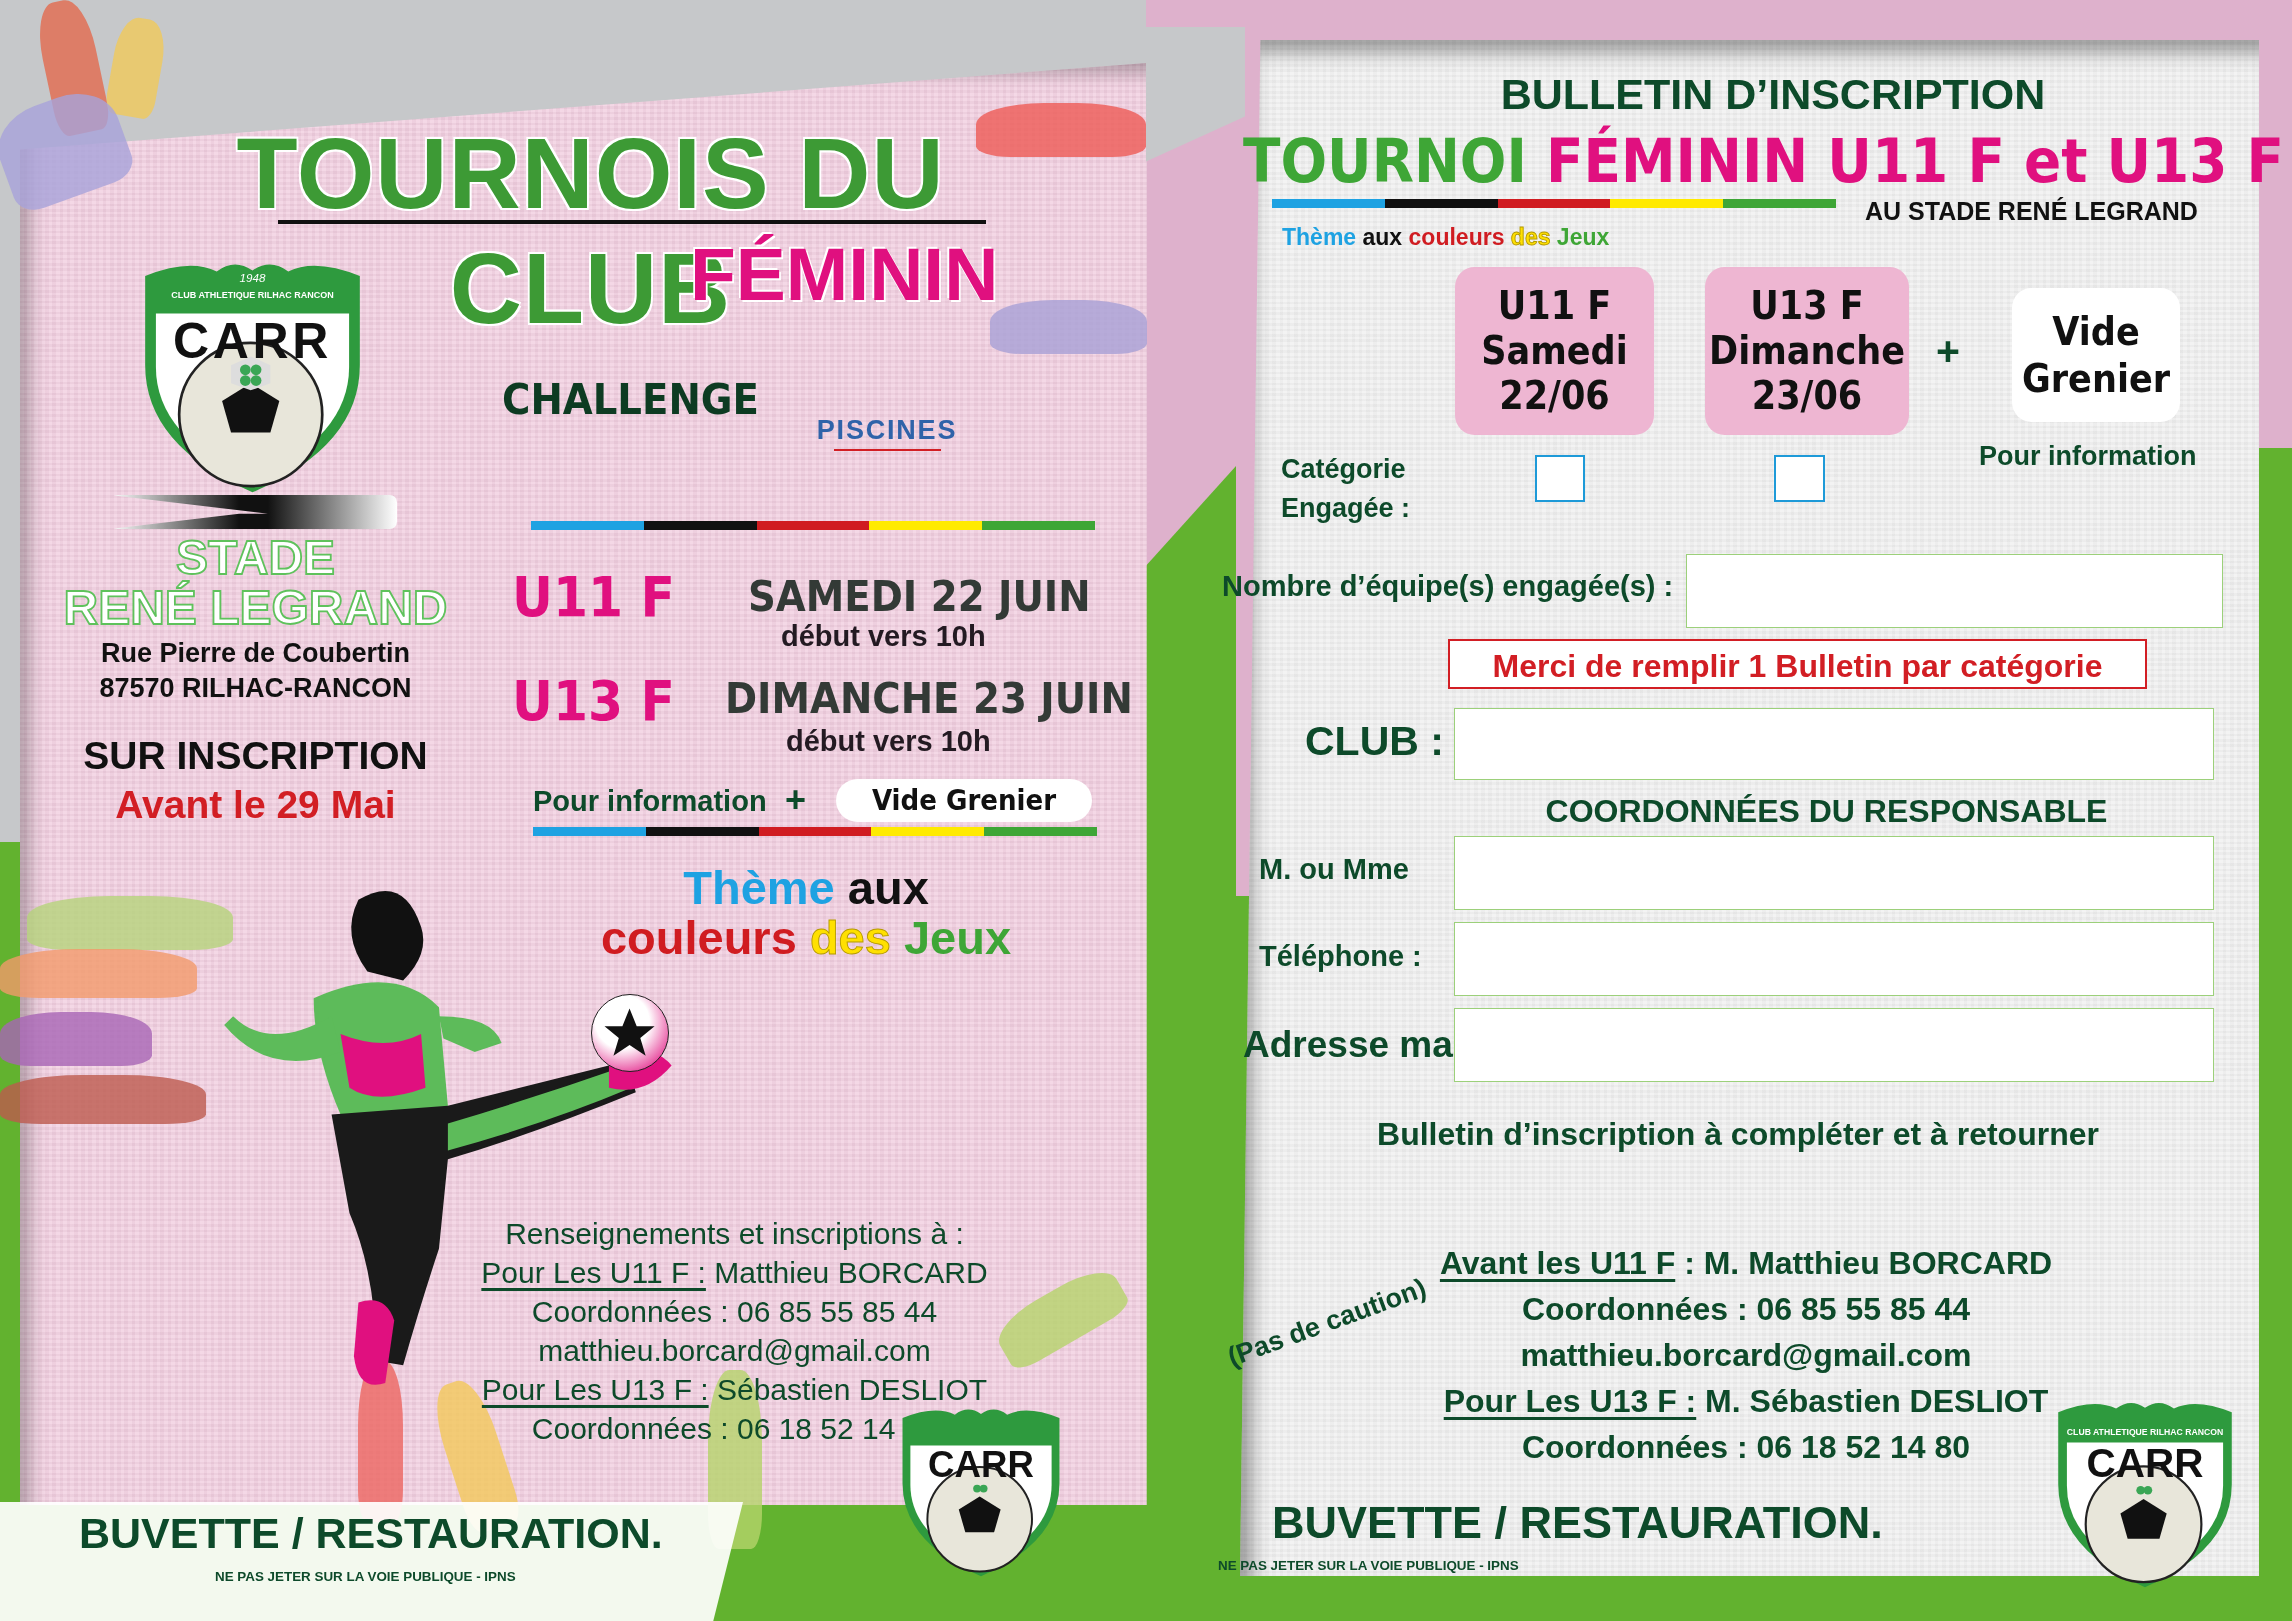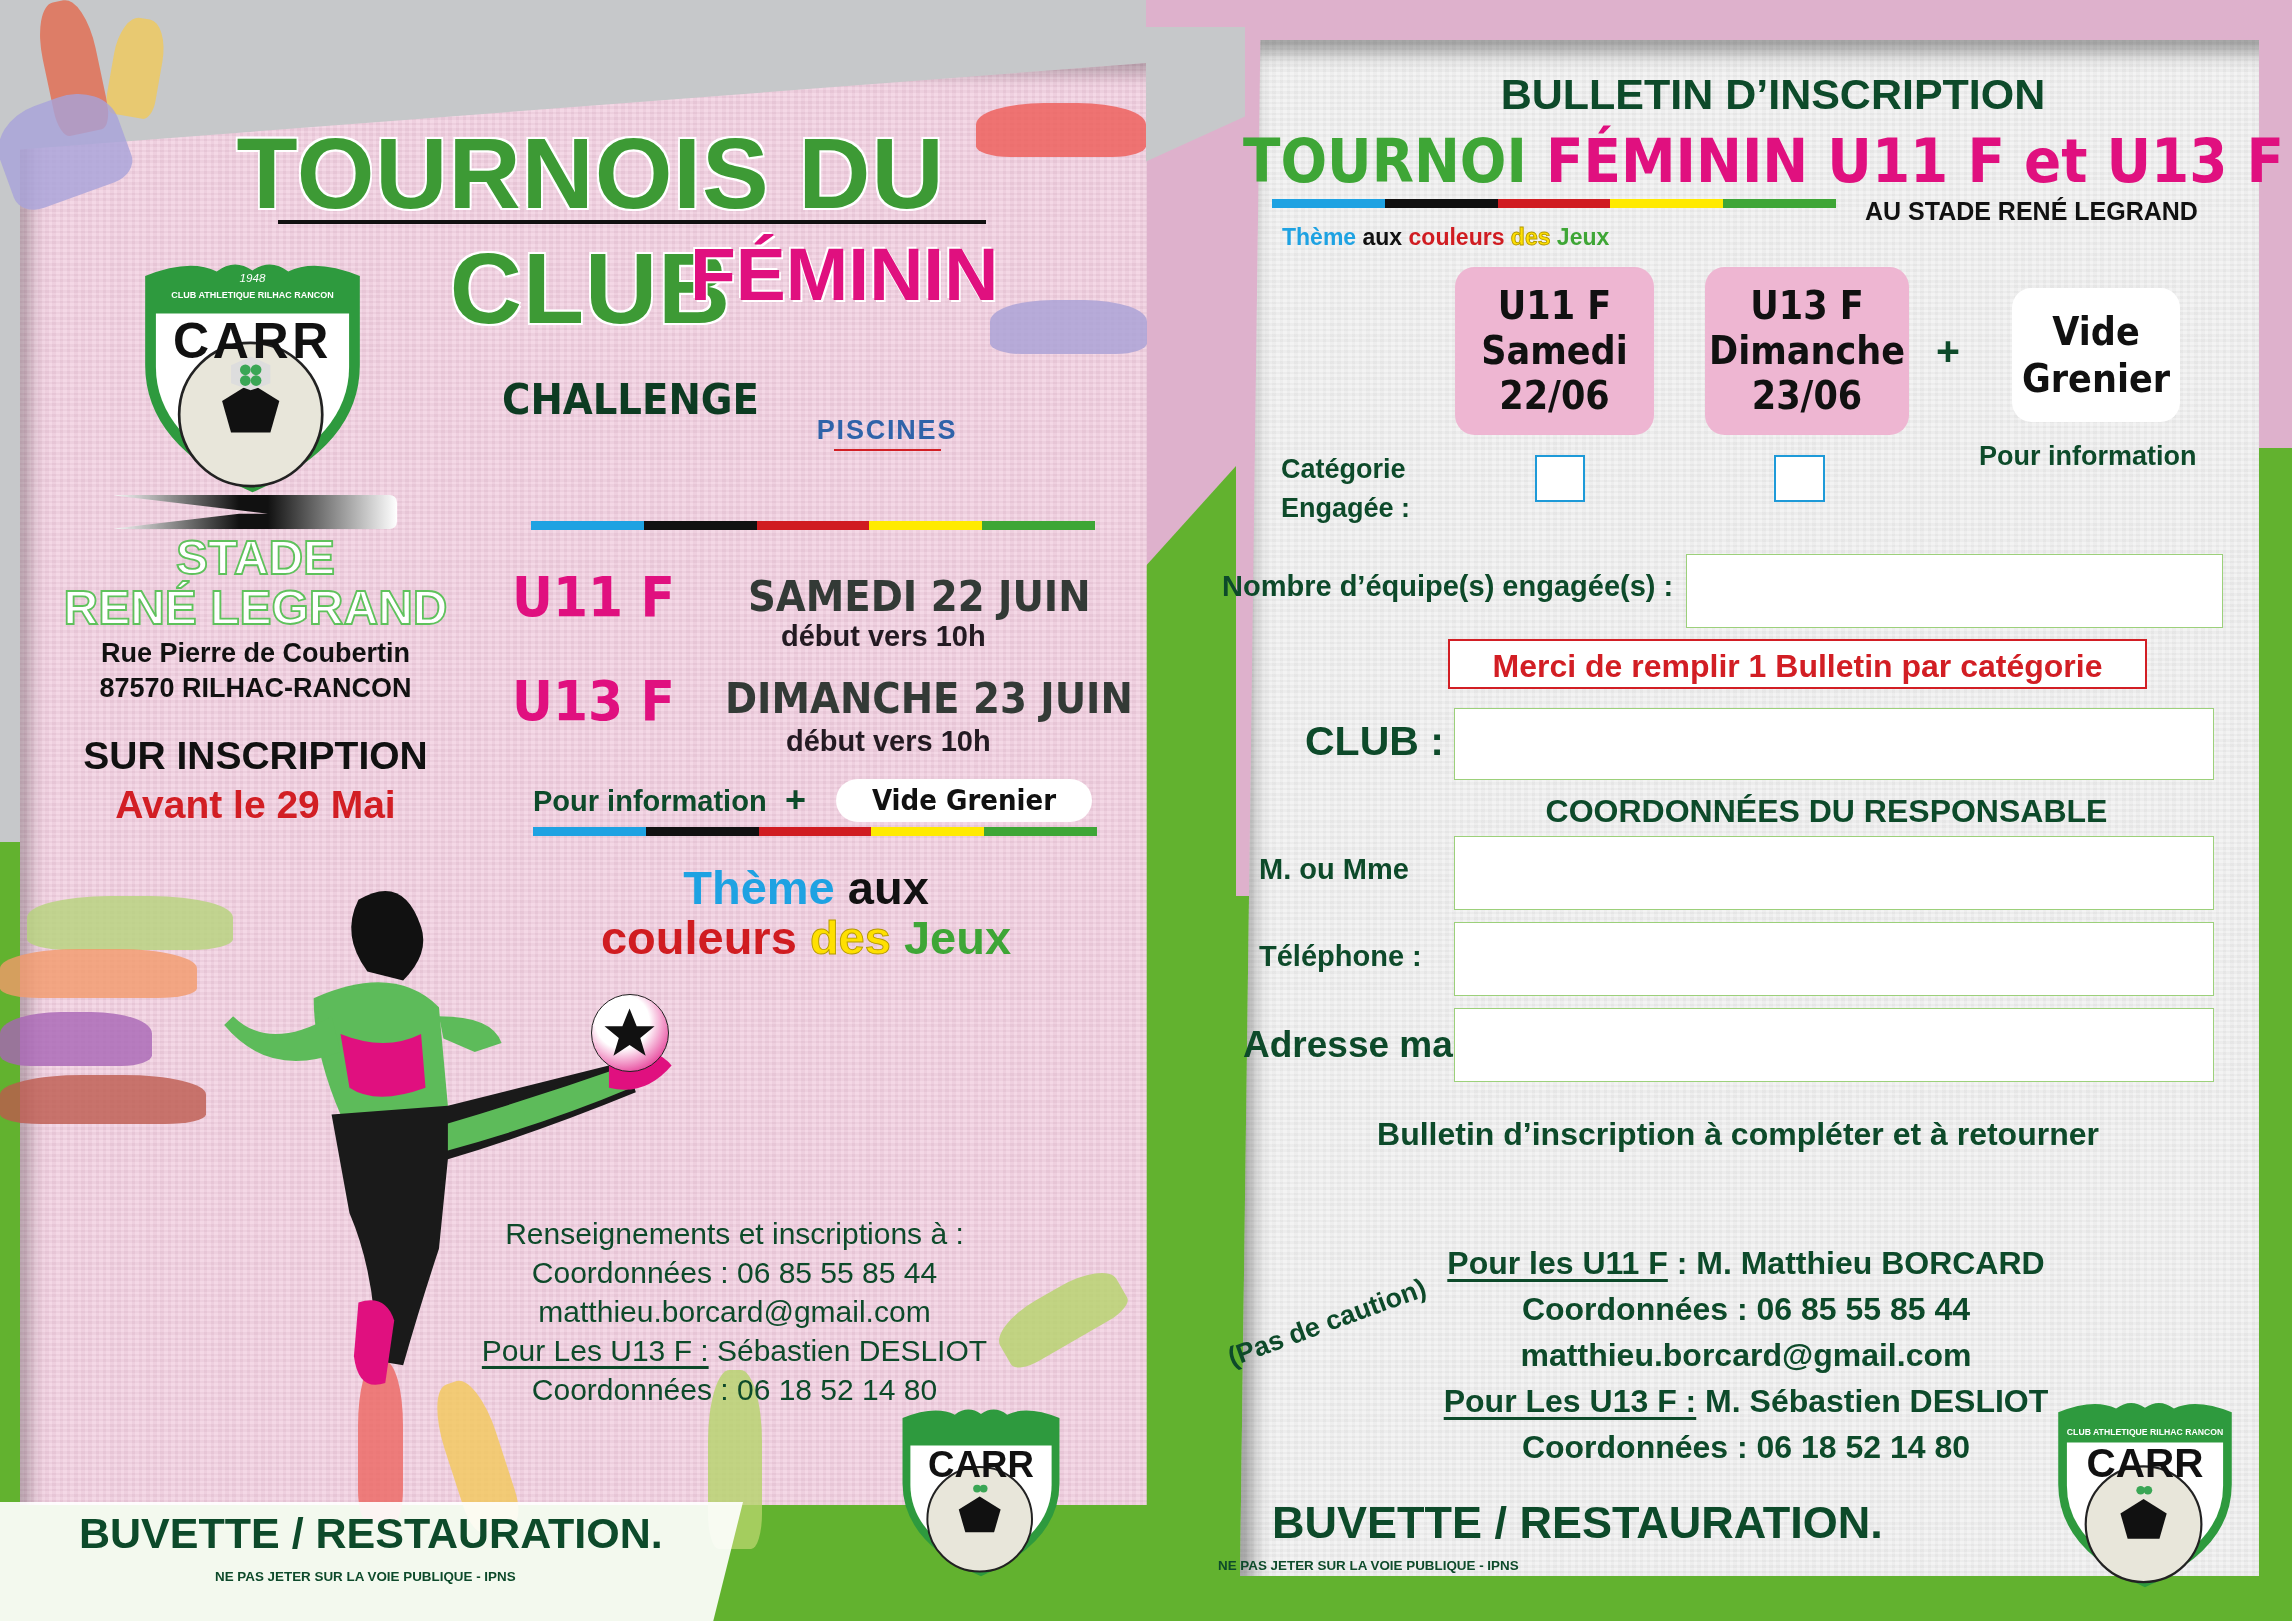--- a/index.html
+++ b/index.html
@@ -127,20 +127,24 @@
   </svg>
 </div>
 <div class="abs" style="left:591px;top:994px;width:76px;height:76px;border-radius:50%;background:radial-gradient(circle at 40% 35%,#fff 40%,#e0107f 90%);border:1.8px solid #222;">
   <svg width="76" height="76" viewBox="0 0 85 85">
       <polygon points="42,15 50,35 70,35 54,48 60,68 42,56 24,68 30,48 14,35 34,35" fill="#111"></polygon>
     </svg>
 </div>
 
 <div class="abs center dg" style="left:457px;top:1214px;width:555px;font-size:30px;font-weight:normal;line-height:39px;">
   <div>Renseignements et inscriptions à :</div>
+  <div>
+    <span class="u">Pour Les U11 F :</span>
+    <span>Matthieu BORCARD</span>
+  </div>
   <div>Coordonnées : 06 85 55 85 44</div>
   <div>matthieu.borcard@gmail.com</div>
   <div>
     <span class="u">Pour Les U13 F :</span>
     <span>Sébastien DESLIOT</span>
   </div>
   <div>Coordonnées : 06 18 52 14 80</div>
 </div>
 
 <div class="abs" style="left:0;top:1502px;width:743px;height:119px;background:rgba(255,255,255,0.92);clip-path:polygon(0 0,100% 0,96% 100%,0 100%);"></div>
@@ -225,21 +229,21 @@
 <div class="field-box" style="left:1454px;top:1008px;width:758px;height:72px;"></div>
 
 <div class="abs center dg" style="left:1290px;top:1111px;width:896px;font-size:32px;font-weight:bold;line-height:47px;">
   <div>Bulletin d’inscription à compléter et à retourner</div>
 </div>
 
 <div class="abs dg" style="left:1229px;top:1343px;font-size:27px;font-weight:bold;transform:rotate(-20deg);transform-origin:left center;">(Pas de caution)</div>
 
 <div class="abs center dg" style="left:1379px;top:1240px;width:734px;font-size:32px;font-weight:bold;line-height:46px;">
   <div>
-    <span class="u">Pour les U11 F</span>
+    <span class="u">Avant les U11 F</span>
     <span>: M. Matthieu BORCARD</span>
   </div>
   <div>Coordonnées : 06 85 55 85 44</div>
   <div>matthieu.borcard@gmail.com</div>
   <div>
     <span class="u">Pour Les U13 F :</span>
     <span>M. Sébastien DESLIOT</span>
   </div>
   <div>Coordonnées : 06 18 52 14 80</div>
 </div>

